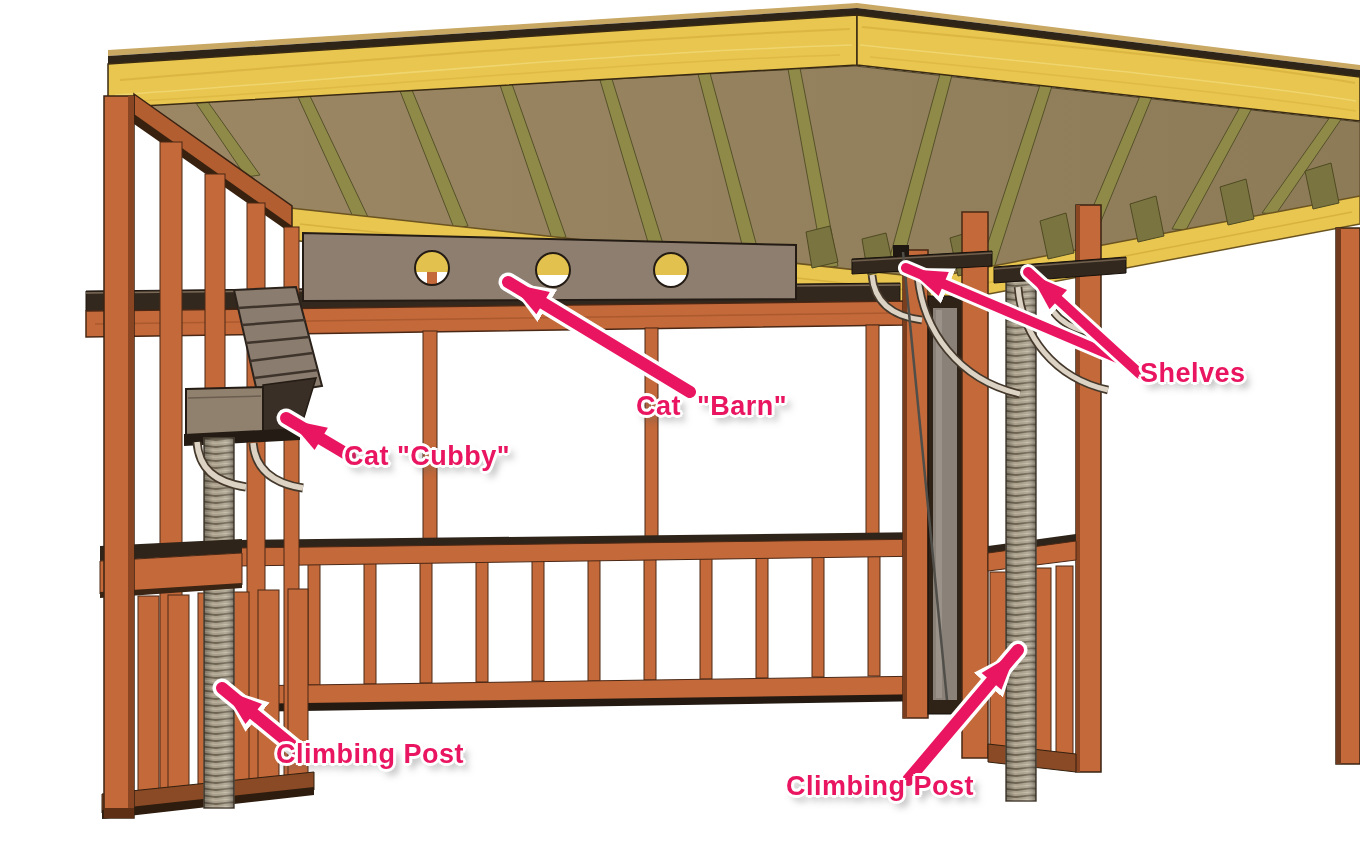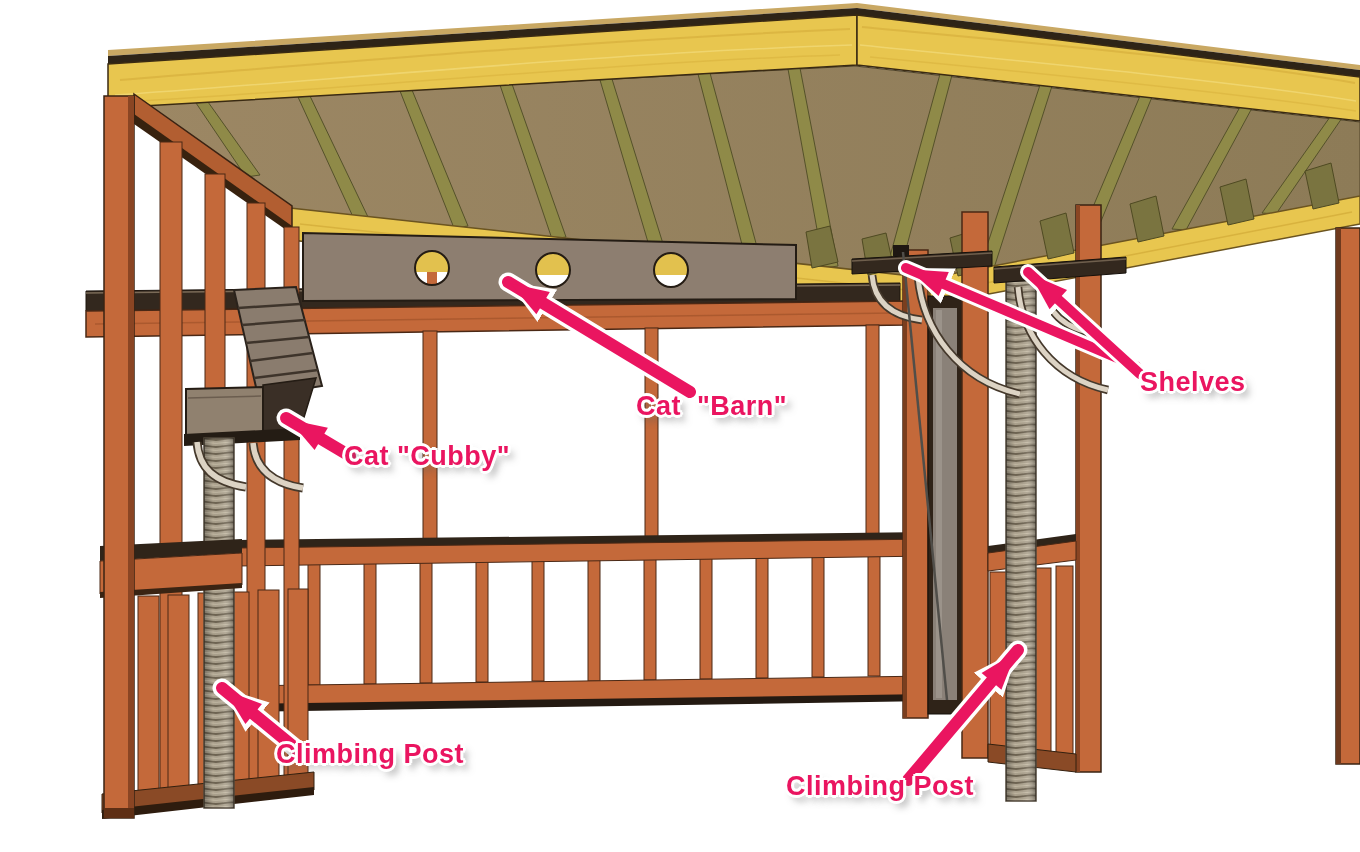--- a/index.html
+++ b/index.html
@@ -335,16 +335,16 @@
     </g>
     <g>
       <line x1="908" y1="780" x2="1018" y2="650" stroke="#ffffff" stroke-width="19" marker-end="url(#ahw)"></line>
       <line x1="908" y1="780" x2="1018" y2="650" stroke="var(--annotation-pink,#EA1560)" stroke-width="12" marker-end="url(#ahp)"></line>
     </g>
   </g>
 </svg>
 
   <div class="annotation" style="left:636px;top:391px;">Cat  "Barn"</div>
   <div class="annotation" style="left:344px;top:441px;">Cat "Cubby"</div>
-  <div class="annotation" style="left:1140px;top:367px;">Shelves</div>
+  <div class="annotation" style="left:1140px;top:358px;">Shelves</div>
   <div class="annotation" style="left:276px;top:739px;">Climbing Post</div>
   <div class="annotation" style="left:786px;top:771px;">Climbing Post</div>
 </div>
 
 </body></html>

